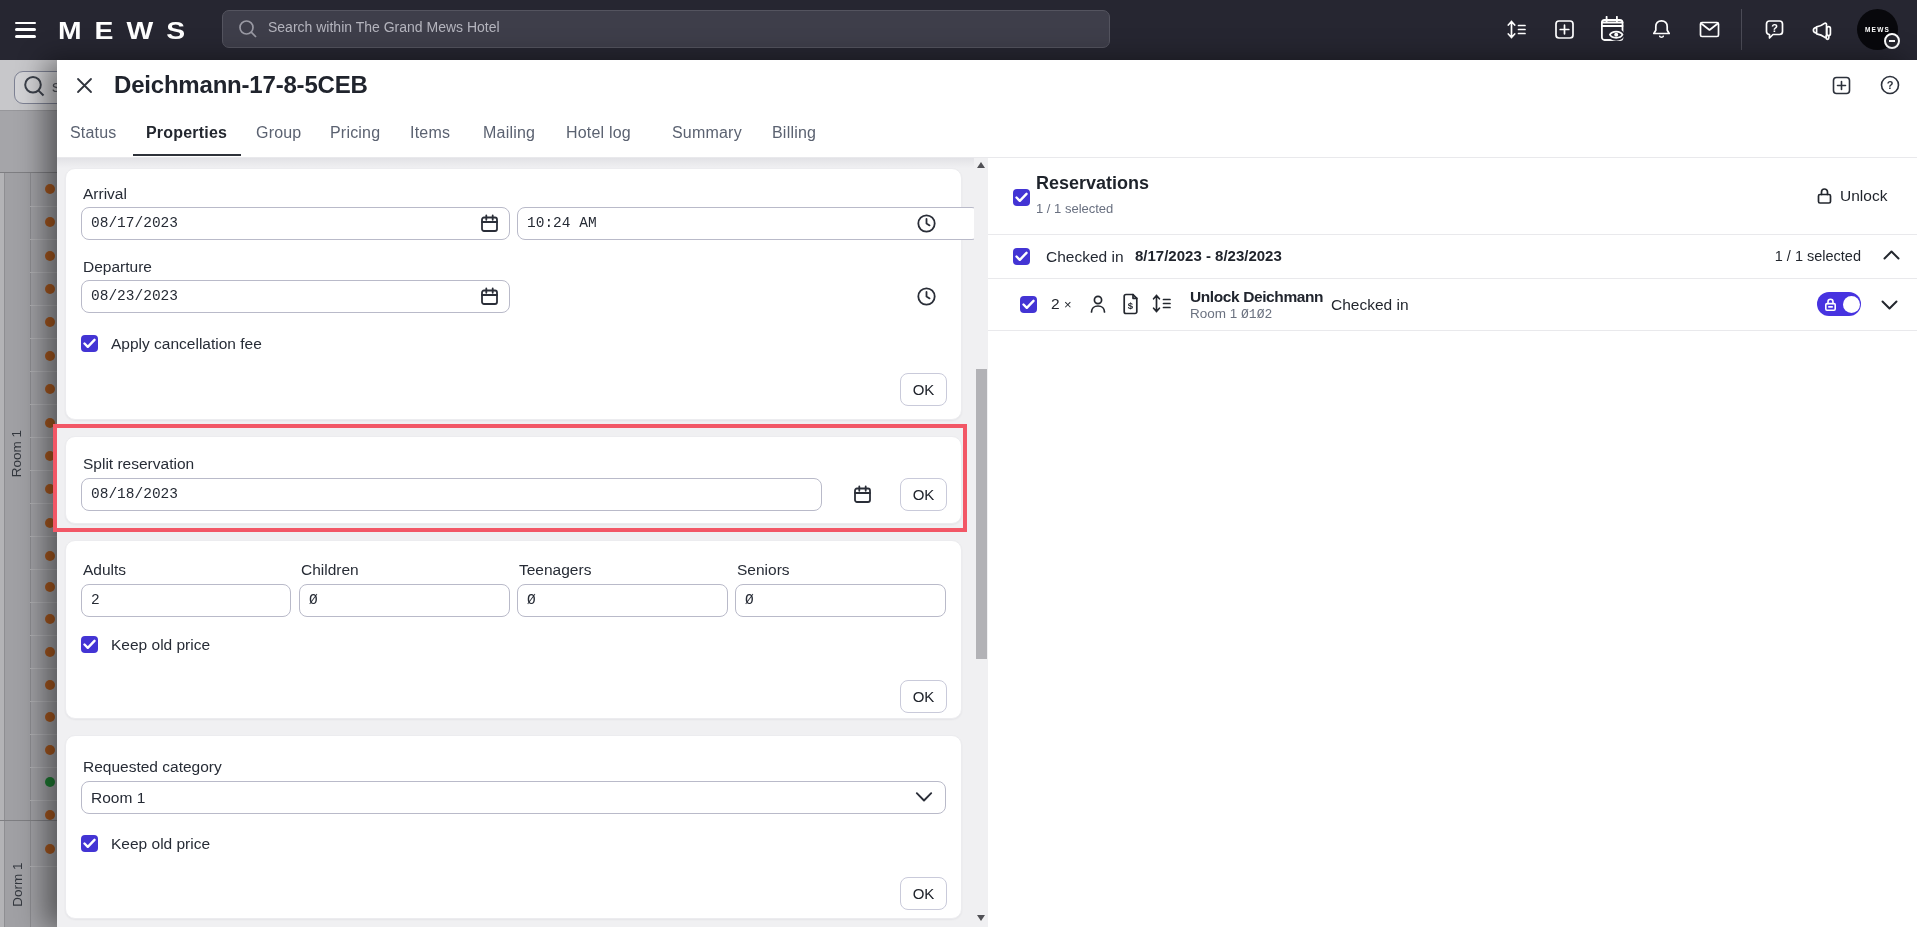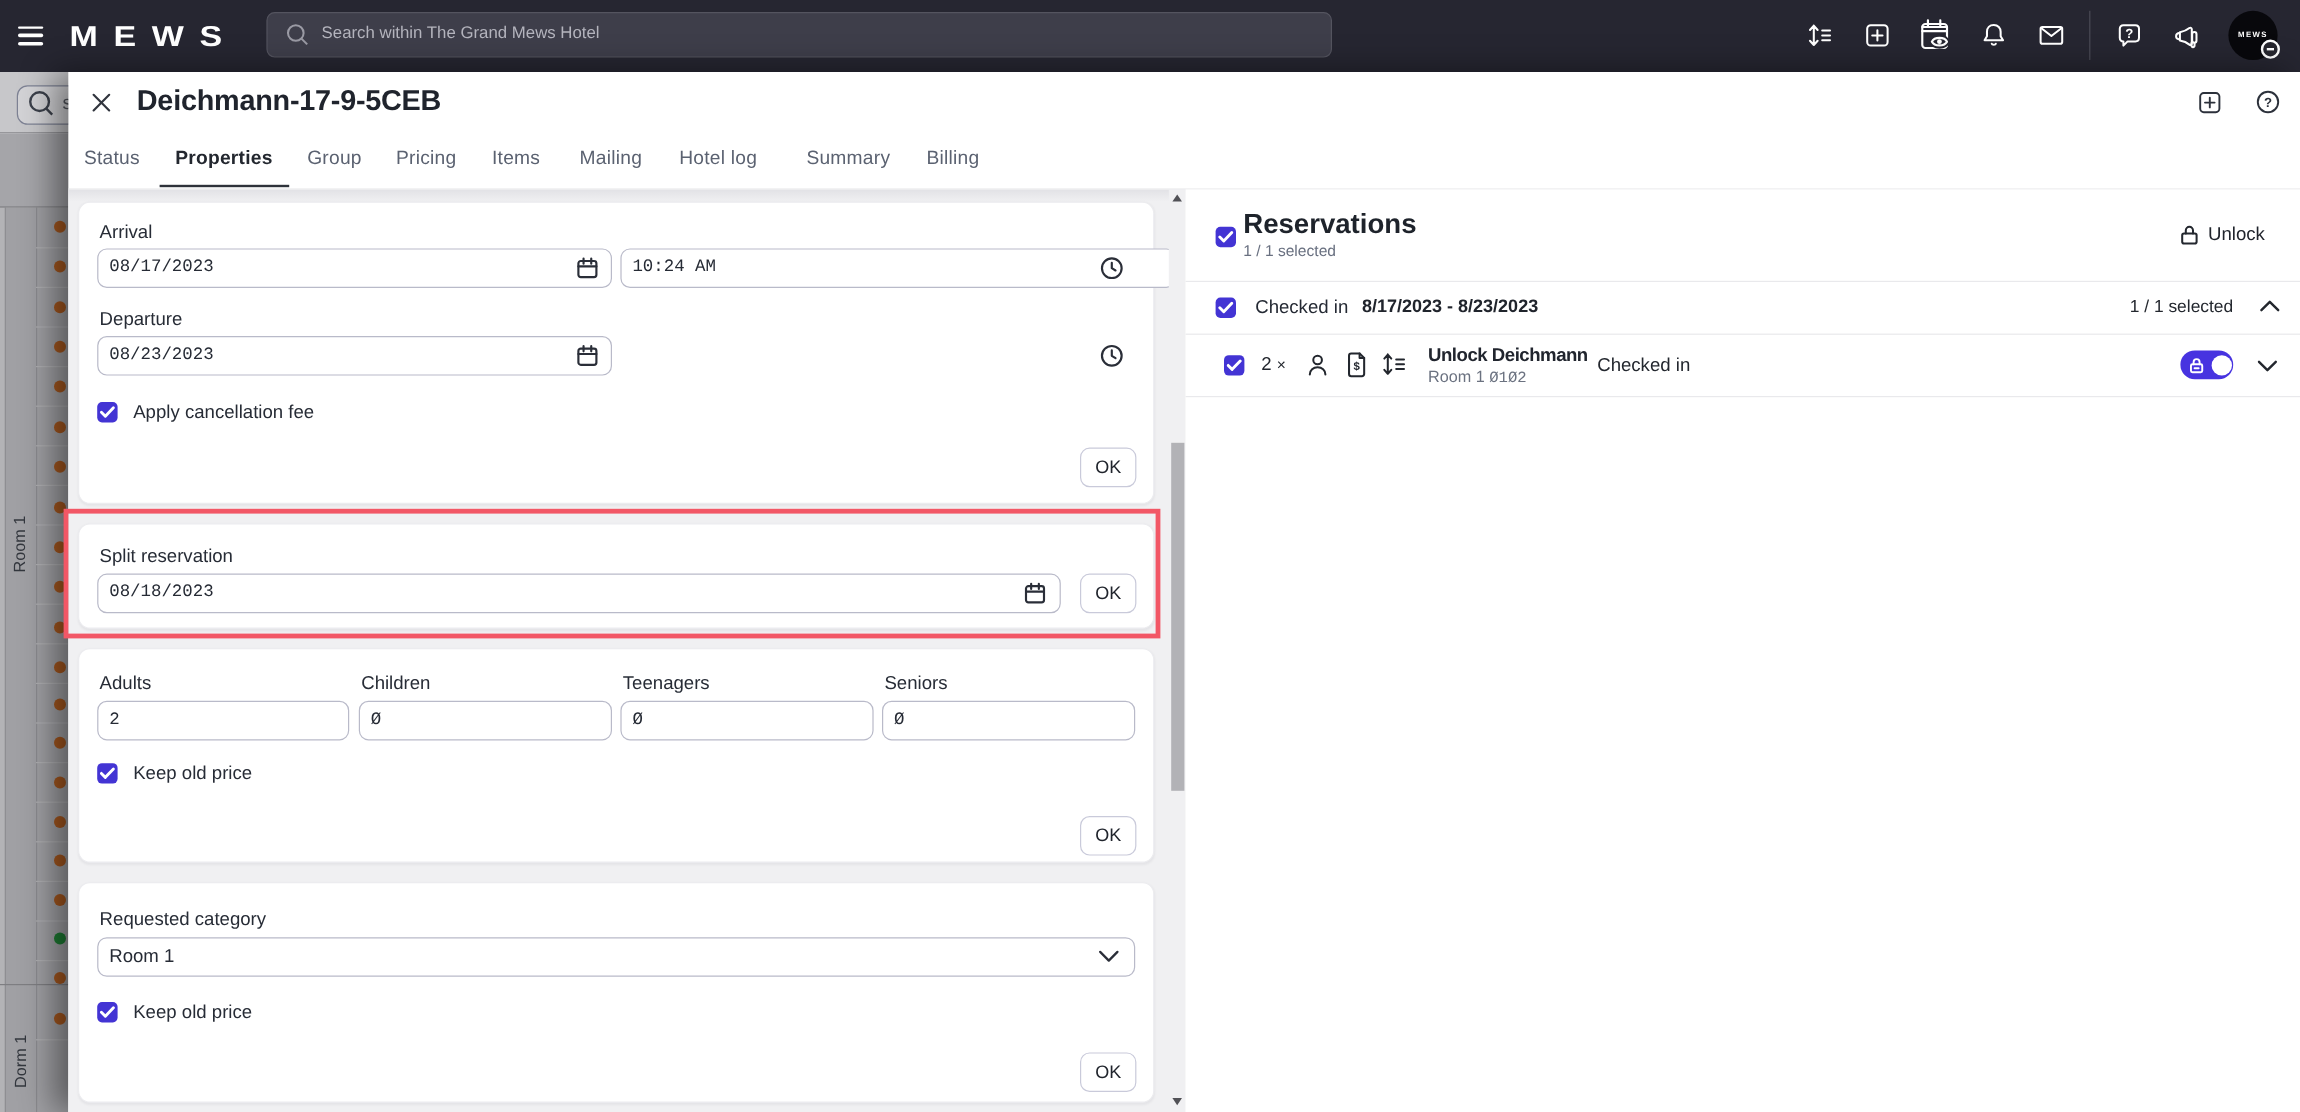--- a/index.html
+++ b/index.html
@@ -170,21 +170,21 @@
   </svg>
   <div class="abs" id="avatar">MEWS</div>
   <div class="abs" id="badge">
       <div></div>
     </div>
 
   <div class="abs" id="modal"></div>
   <svg class="abs" id="mclose" viewBox="0 0 17 17" fill="none" stroke="#31353e" stroke-width="1.8" stroke-linecap="round">
       <path d="M2 2 L15 15 M15 2 L2 15"></path>
     </svg>
-  <div class="abs" id="mtitle">Deichmann-17-9-5CEB</div>
+  <div class="abs" id="mtitle">Deichmann-17-8-5CEB</div>
   <svg class="abs" style="left:1832px;top:76px" width="19" height="19" viewBox="0 0 19 19" fill="none" stroke="#2c313b" stroke-width="1.6" stroke-linecap="round">
       <rect x="1.5" y="1.5" width="16" height="16" rx="3"></rect>
       <path d="M9.5 5.5 V13.5 M5.5 9.5 H13.5"></path>
     </svg>
   <svg class="abs" style="left:1880px;top:75px" width="20" height="20" viewBox="0 0 20 20" fill="none" stroke="#2c313b" stroke-width="1.6">
       <circle cx="10" cy="10" r="8.5"></circle>
       <text x="10" y="14" font-size="11" font-weight="bold" fill="#2c313b" stroke="none" text-anchor="middle" font-family="Liberation Sans,sans-serif">?</text>
     </svg>
 
   <div class="abs tab" style="left:70px">Status</div>
@@ -226,21 +226,21 @@
   <div class="abs cbx" style="left:81px;top:335px">
       <svg width="13" height="11" viewBox="0 0 13 11" fill="none" stroke="#fff" stroke-width="2.4" stroke-linecap="round" stroke-linejoin="round">
         <path d="M1.5 5.5 L4.8 8.8 L11.5 1.8"></path>
       </svg>
     </div>
   <div class="abs lbl" style="left:111px;top:335px">Apply cancellation fee</div>
   <div class="abs okbtn" style="left:900px;top:373px">OK</div>
 
   <div class="abs card" style="top:436px;height:88px"></div>
   <div class="abs lbl" style="left:83px;top:455px">Split reservation</div>
-  <div class="abs inp" style="left:81px;top:478px;width:803px">08/18/2023</div>
+  <div class="abs inp" style="left:81px;top:478px;width:741px">08/18/2023</div>
   <svg class="abs" style="left:851px;top:483px" width="23" height="23" viewBox="0 0 23 23" fill="none" stroke="#2a2e38" stroke-width="1.8" stroke-linecap="round">
       <rect x="4" y="5.5" width="15" height="13.5" rx="2"></rect>
       <path d="M8.3 3.5 V7.8 M14.7 3.5 V7.8 M4 10 H19"></path>
     </svg>
   <div class="abs okbtn" style="left:900px;top:478px">OK</div>
   <div class="abs" id="redrect"></div>
 
   <div class="abs card" style="top:540px;height:179px"></div>
   <div class="abs lbl" style="left:83px;top:561px">Adults</div>
   <div class="abs lbl" style="left:301px;top:561px">Children</div>
@@ -276,21 +276,21 @@
   <div class="abs" id="sbthumb"></div>
   <div class="abs sbarrow" style="top:162px;border-bottom:6px solid #515156;"></div>
   <div class="abs sbarrow" style="top:915px;border-top:6px solid #515156;"></div>
 
   <div class="abs" id="rpanel"></div>
   <div class="abs cbx" style="left:1013px;top:189px">
       <svg width="13" height="11" viewBox="0 0 13 11" fill="none" stroke="#fff" stroke-width="2.4" stroke-linecap="round" stroke-linejoin="round">
         <path d="M1.5 5.5 L4.8 8.8 L11.5 1.8"></path>
       </svg>
     </div>
-  <div class="abs" style="left:1036px;top:172.5px;font-size:23px;font-weight:600;color:#1e232b">Reservations</div>
+  <div class="abs" style="left:1036px;top:172.5px;font-size:18px;font-weight:600;color:#1e232b">Reservations</div>
   <div class="abs" style="left:1036px;top:201px;font-size:13px;color:#697080">1 / 1 selected</div>
   <svg class="abs" style="left:1815px;top:186px" width="19" height="19" viewBox="0 0 19 19" fill="none" stroke="#23272e" stroke-width="1.7" stroke-linecap="round">
       <rect x="3.5" y="8.5" width="12" height="8.5" rx="1.5"></rect>
       <path d="M6.5 8.5 V6 a3 3 0 0 1 6 0 V8.5"></path>
     </svg>
   <div class="abs" style="left:1840px;top:187px;font-size:15.5px;font-weight:500;color:#20242c">Unlock</div>
   <div class="abs rdiv" style="top:234px"></div>
 
   <div class="abs cbx" style="left:1013px;top:248px">
       <svg width="13" height="11" viewBox="0 0 13 11" fill="none" stroke="#fff" stroke-width="2.4" stroke-linecap="round" stroke-linejoin="round">

